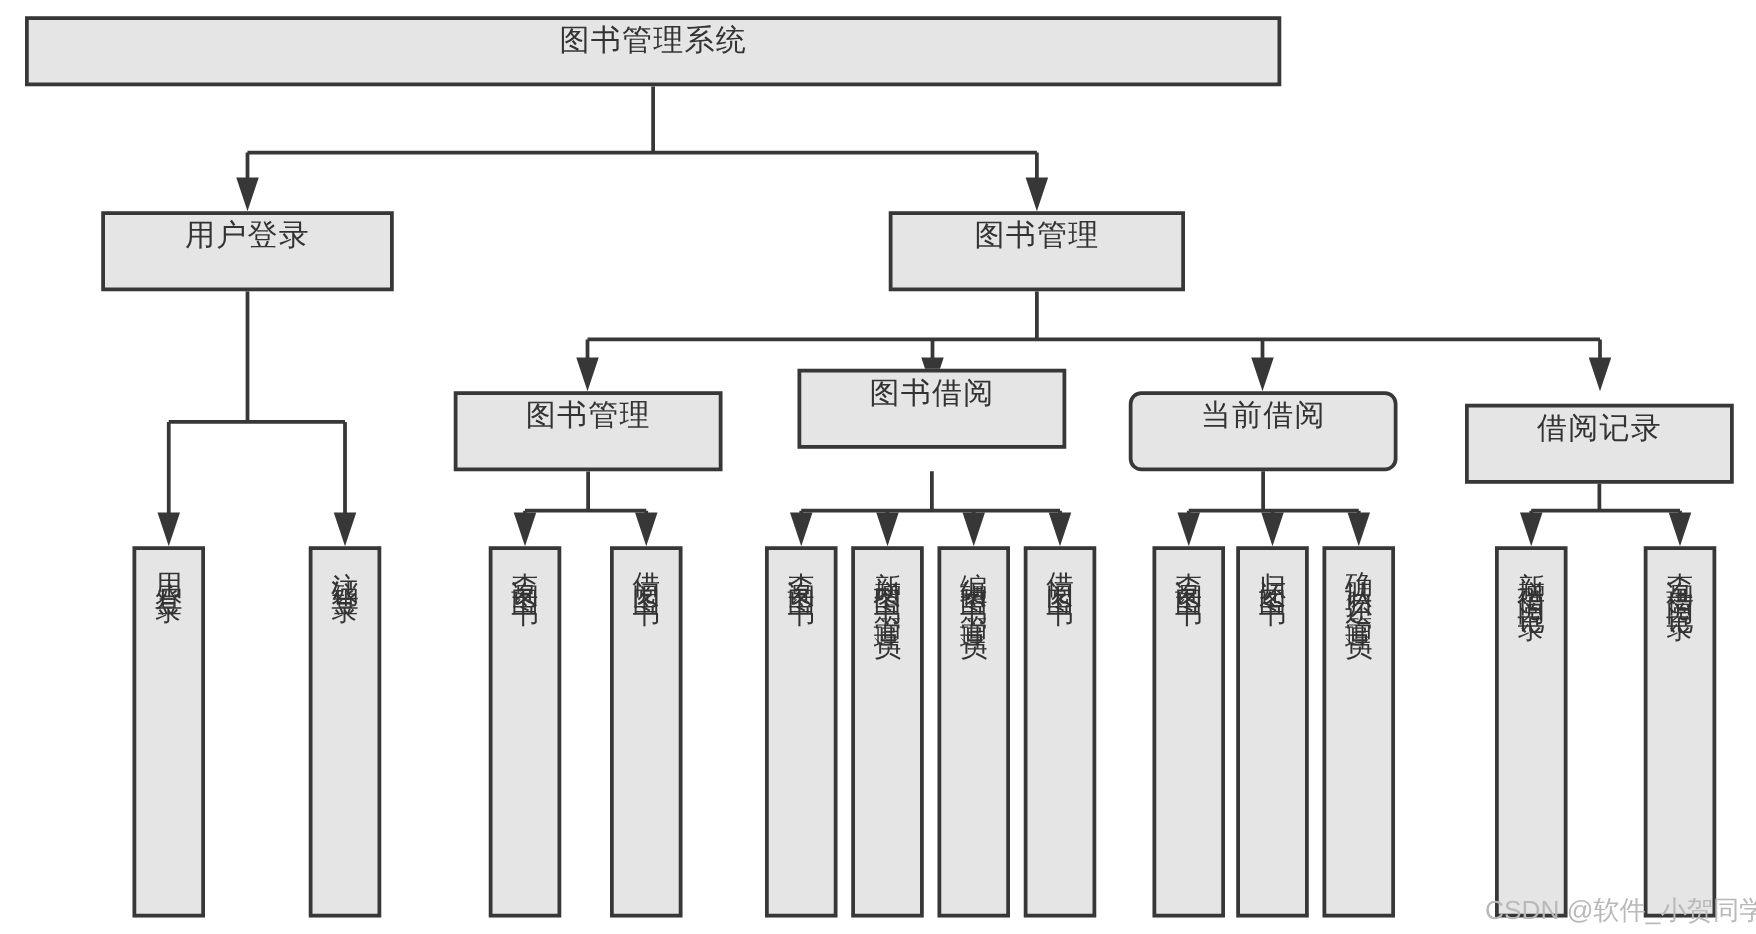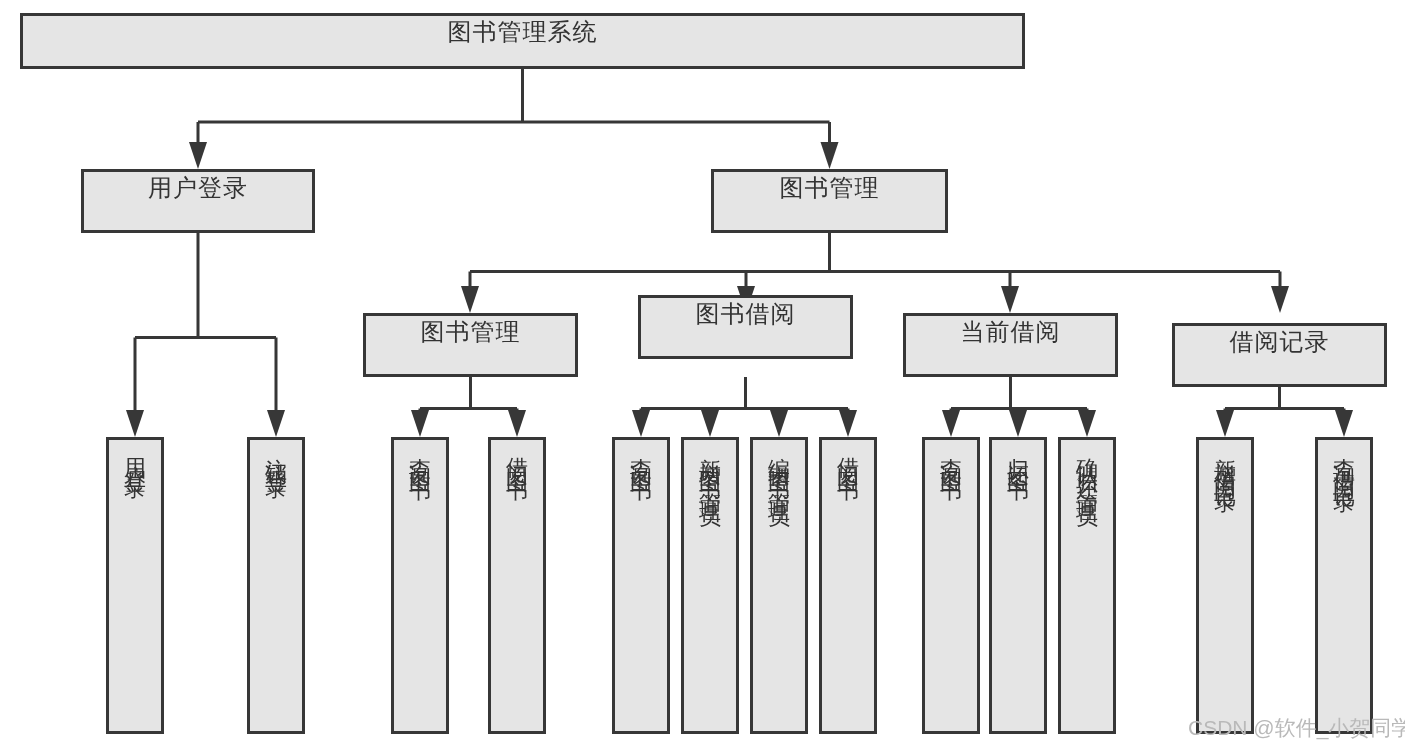--- a/index.html
+++ b/index.html
@@ -99,21 +99,21 @@
   <div class="node hnode" style="left:711px; top:169px; width:237px; height:64px;">
     <span>图书管理</span>
   </div>
 
   <div class="node hnode" style="left:363px; top:313px; width:215px; height:64px;">
     <span>图书管理</span>
   </div>
   <div class="node hnode" style="left:638px; top:295px; width:215px; height:64px;">
     <span>图书借阅</span>
   </div>
-  <div class="node hnode" style="left:903px; top:313px; width:215px; height:64px;">
+  <div class="node hnode" style="left:903px; top:313px; width:215px; height:64px;border-radius:10px;">
     <span>当前借阅</span>
   </div>
   <div class="node hnode" style="left:1172px; top:323px; width:215px; height:64px;">
     <span>借阅记录</span>
   </div>
 
   <div class="node leaf" style="left:106px;">
     <span class="vlabel">用户登录</span>
   </div>
   <div class="node leaf" style="left:247px;">

